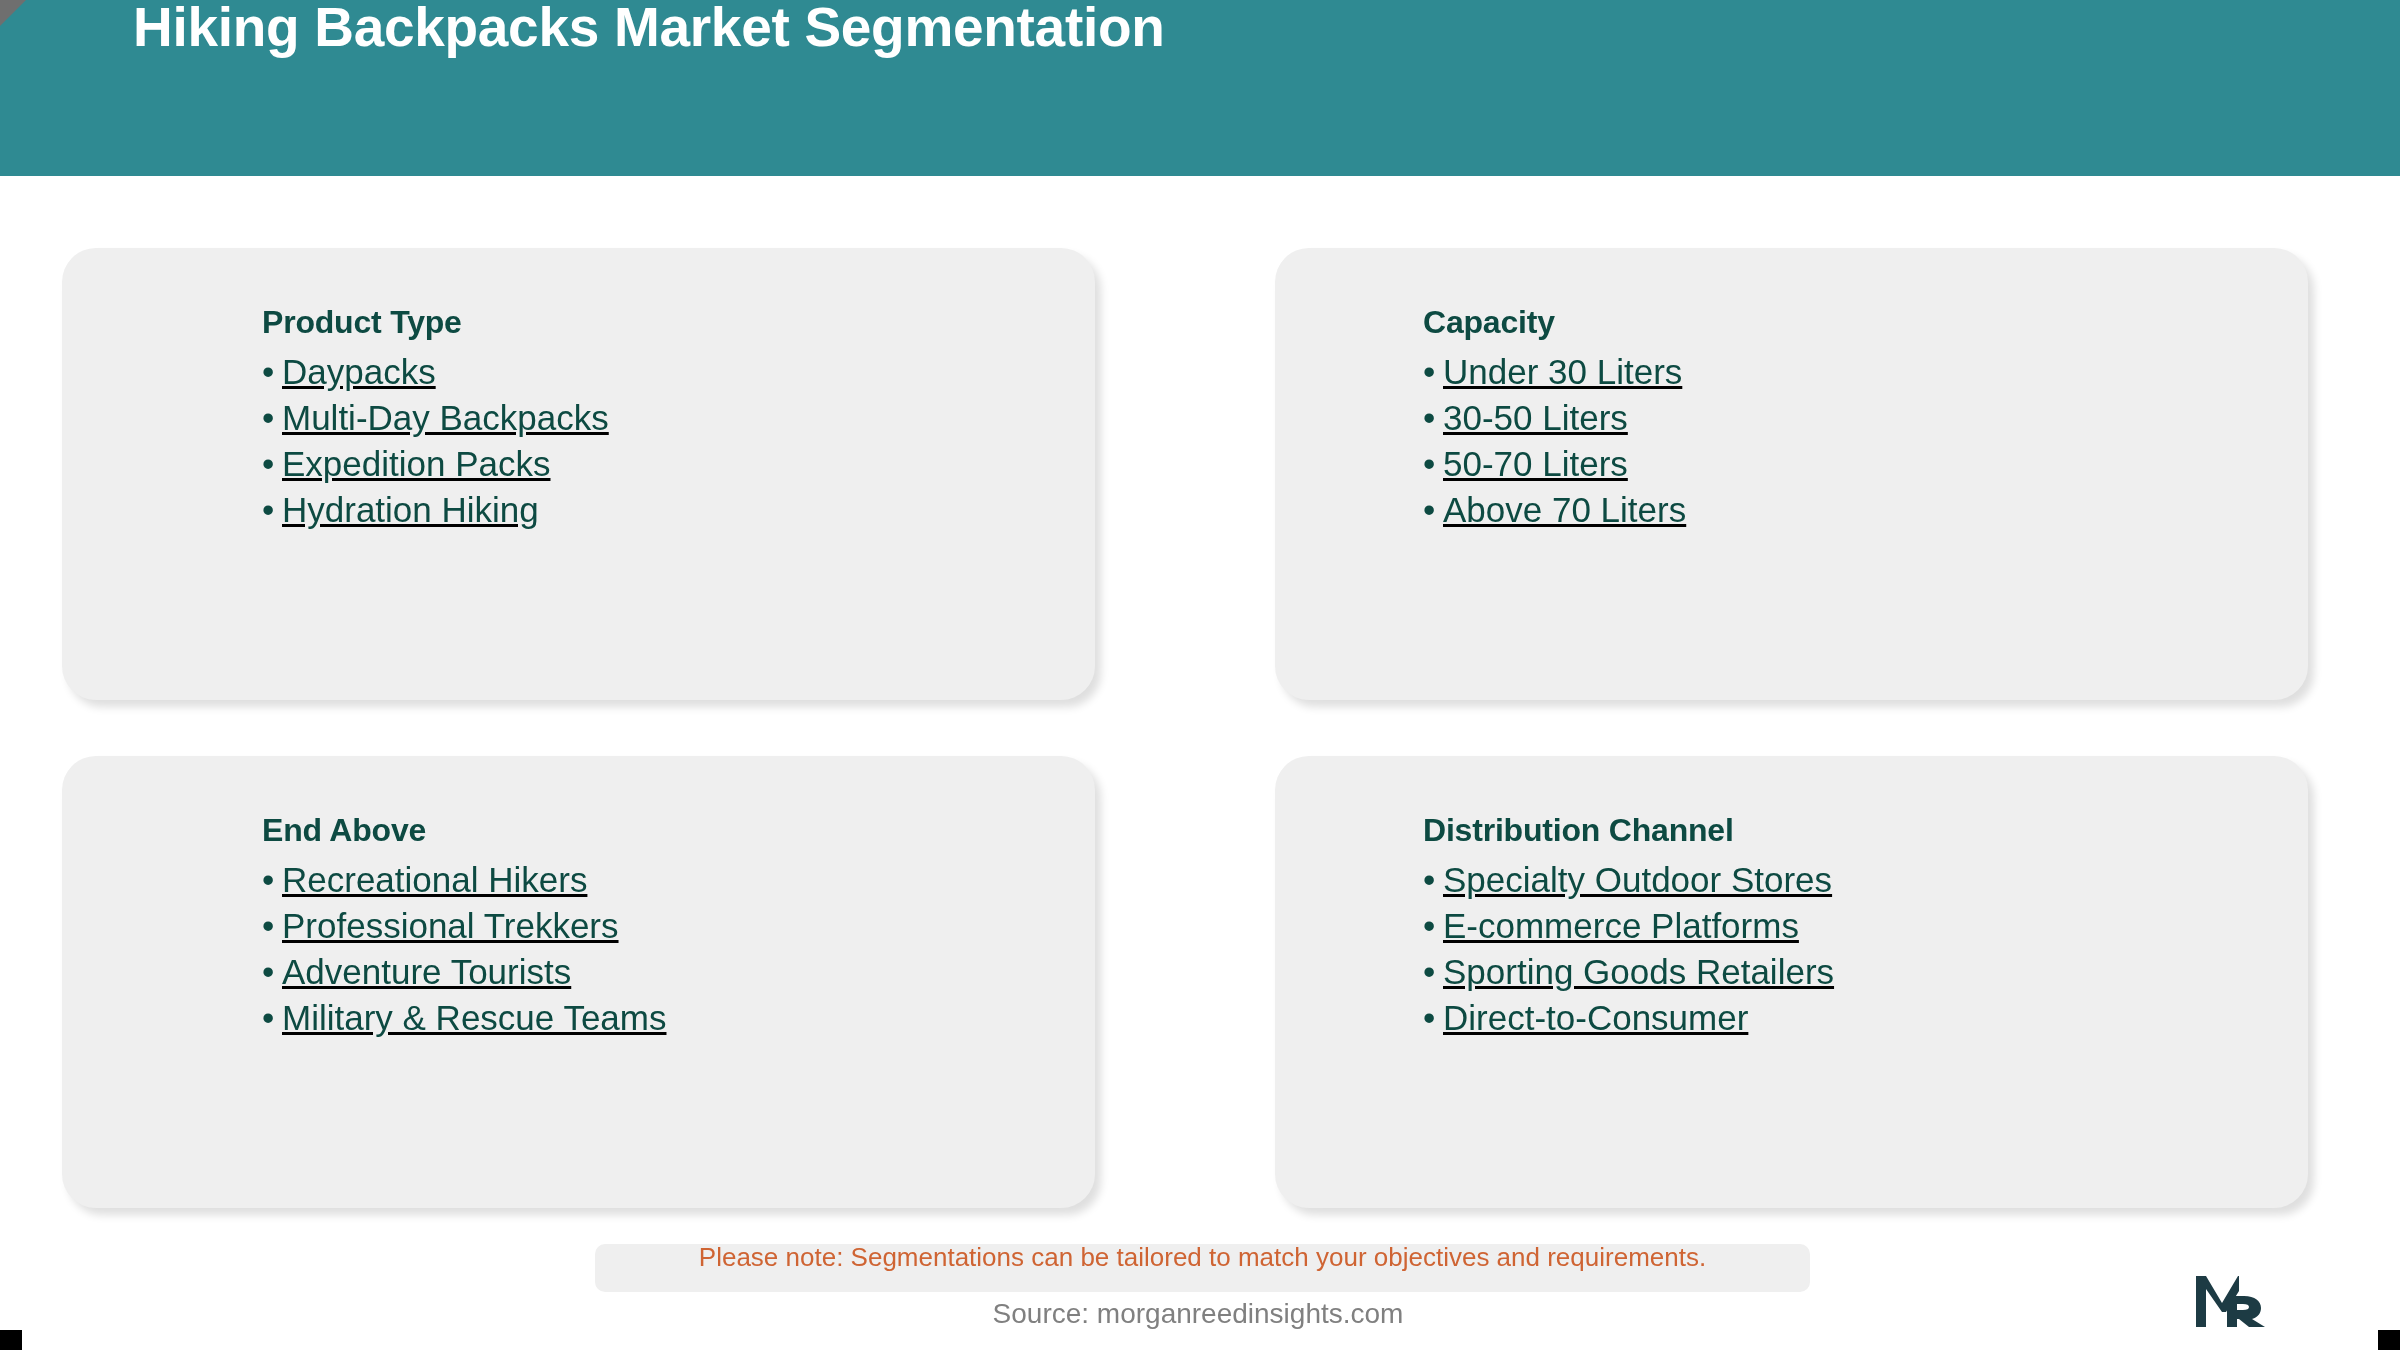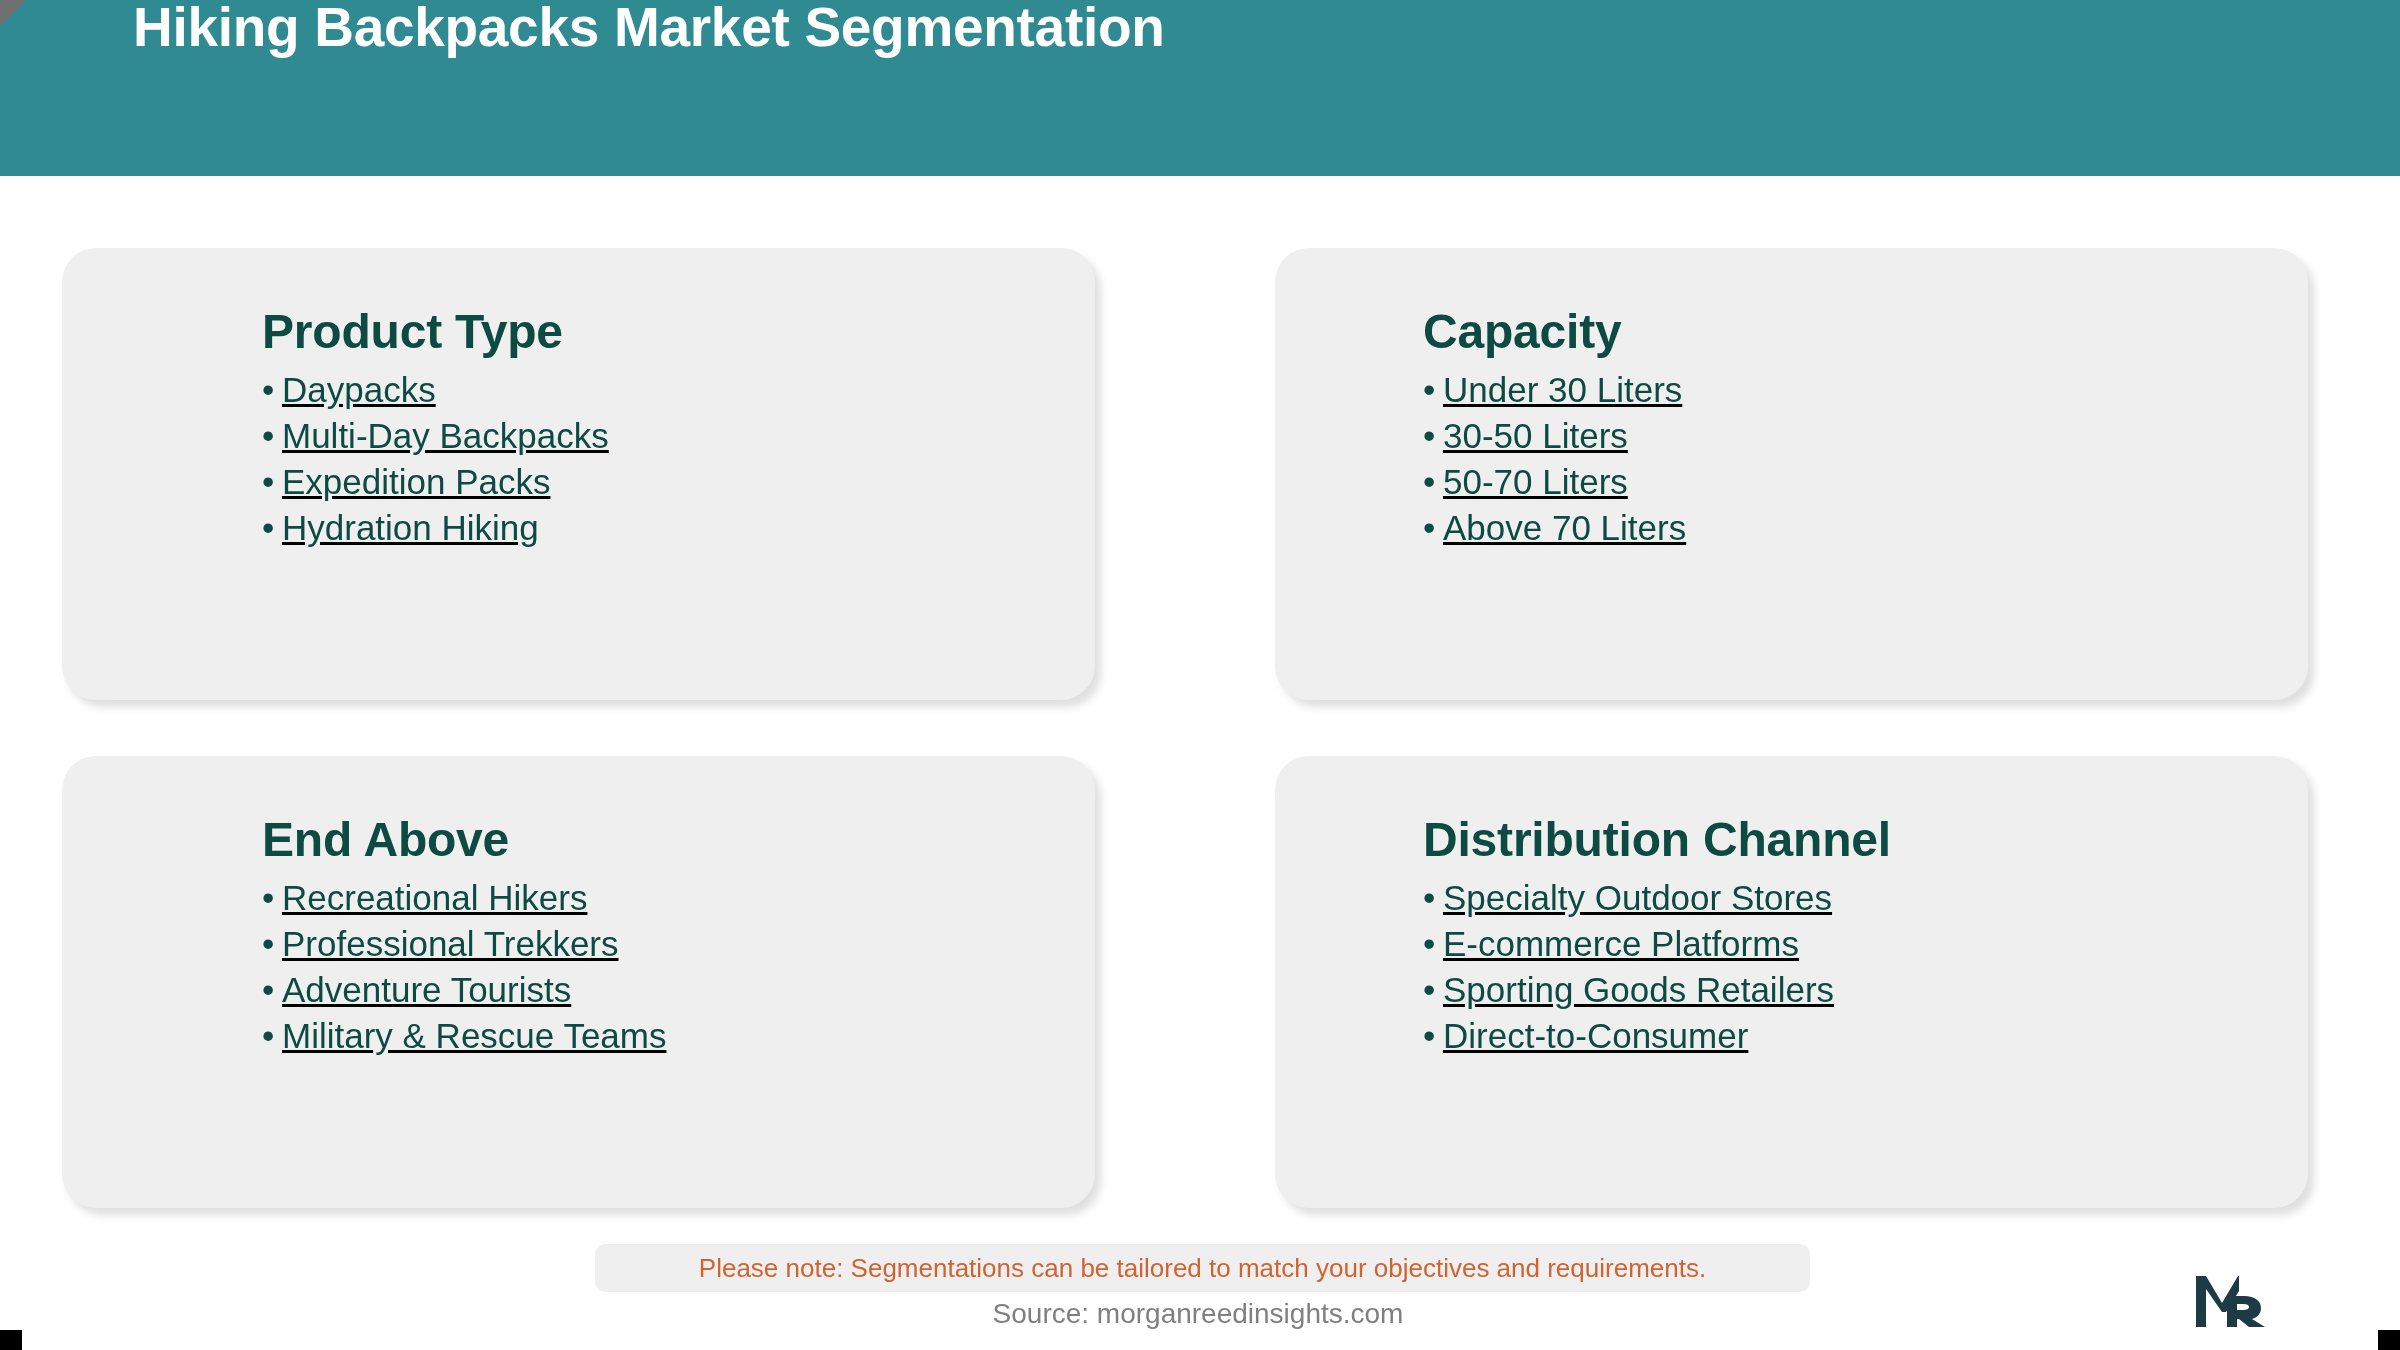--- a/index.html
+++ b/index.html
@@ -84,21 +84,21 @@
   }
   .card-inner {
     padding-left: 200px;
     padding-right: 40px;
   }
   .card.right .card-inner {
     padding-left: 148px;
   }
   .card-title {
     color: #0d4a42;
-    font-size: 48px;
+    font-size: 32px;
     font-weight: bold;
     letter-spacing: -0.2px;
     line-height: 1.15;
     margin: 0 0 8px 0;
     white-space: nowrap;
   }
   .card-list {
     list-style: none;
     margin: 0;
     padding: 0;
@@ -119,21 +119,21 @@
   
   .note-pill {
     position: absolute;
     left: 595px;
     top: 1244px;
     width: 1215px;
     height: 48px;
     background: #efefef;
     border-radius: 10px;
     display: flex;
-    align-items: center;
+    align-items: flex-start;
     justify-content: center;
     box-sizing: border-box;
   }
   .note-text {
     color: #cf6433;
     font-size: 26px;
     line-height: 1;
     white-space: nowrap;
   }
   .source-text {

